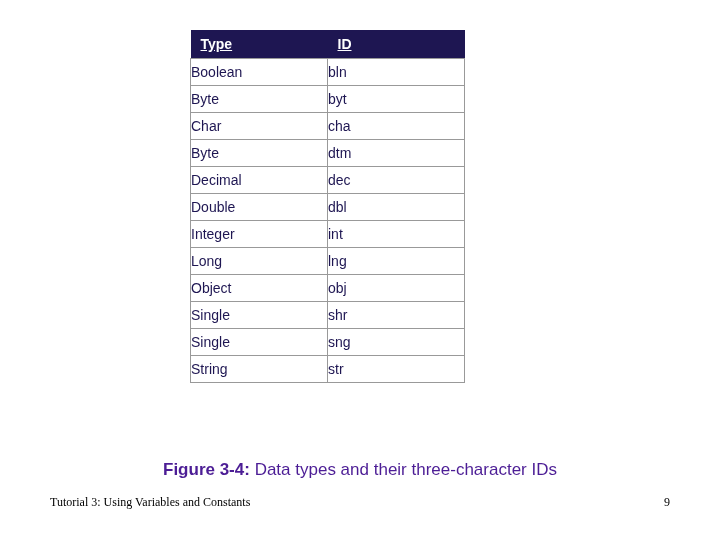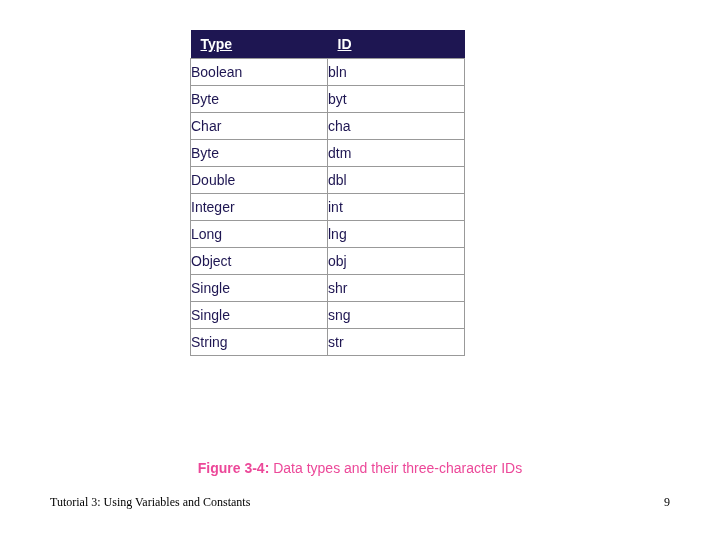--- a/index.html
+++ b/index.html
@@ -42,22 +42,22 @@
   }
   tbody td:first-child {
     border-left: 1px solid #999;
   }
   .figure-caption {
     position: absolute;
     top: 460px;
     left: 0;
     width: 720px;
     text-align: center;
-    font-size: 14px;
-    color: #ec4899;
+    font-size: 17px;
+    color: #4c1d95;
   }
   .figure-caption .bold {
     font-weight: bold;
   }
   .footer-left {
     position: absolute;
     bottom: 30px;
     left: 50px;
     font-size: 12px;
     font-family: Liberation Serif, serif;
@@ -94,20 +94,24 @@
         </tr>
       <tr>
           <td>Char</td>
           <td>cha</td>
         </tr>
       <tr>
           <td>Byte</td>
           <td>dtm</td>
         </tr>
       <tr>
+          <td>Decimal</td>
+          <td>dec</td>
+        </tr>
+      <tr>
           <td>Double</td>
           <td>dbl</td>
         </tr>
       <tr>
           <td>Integer</td>
           <td>int</td>
         </tr>
       <tr>
           <td>Long</td>
           <td>lng</td>

